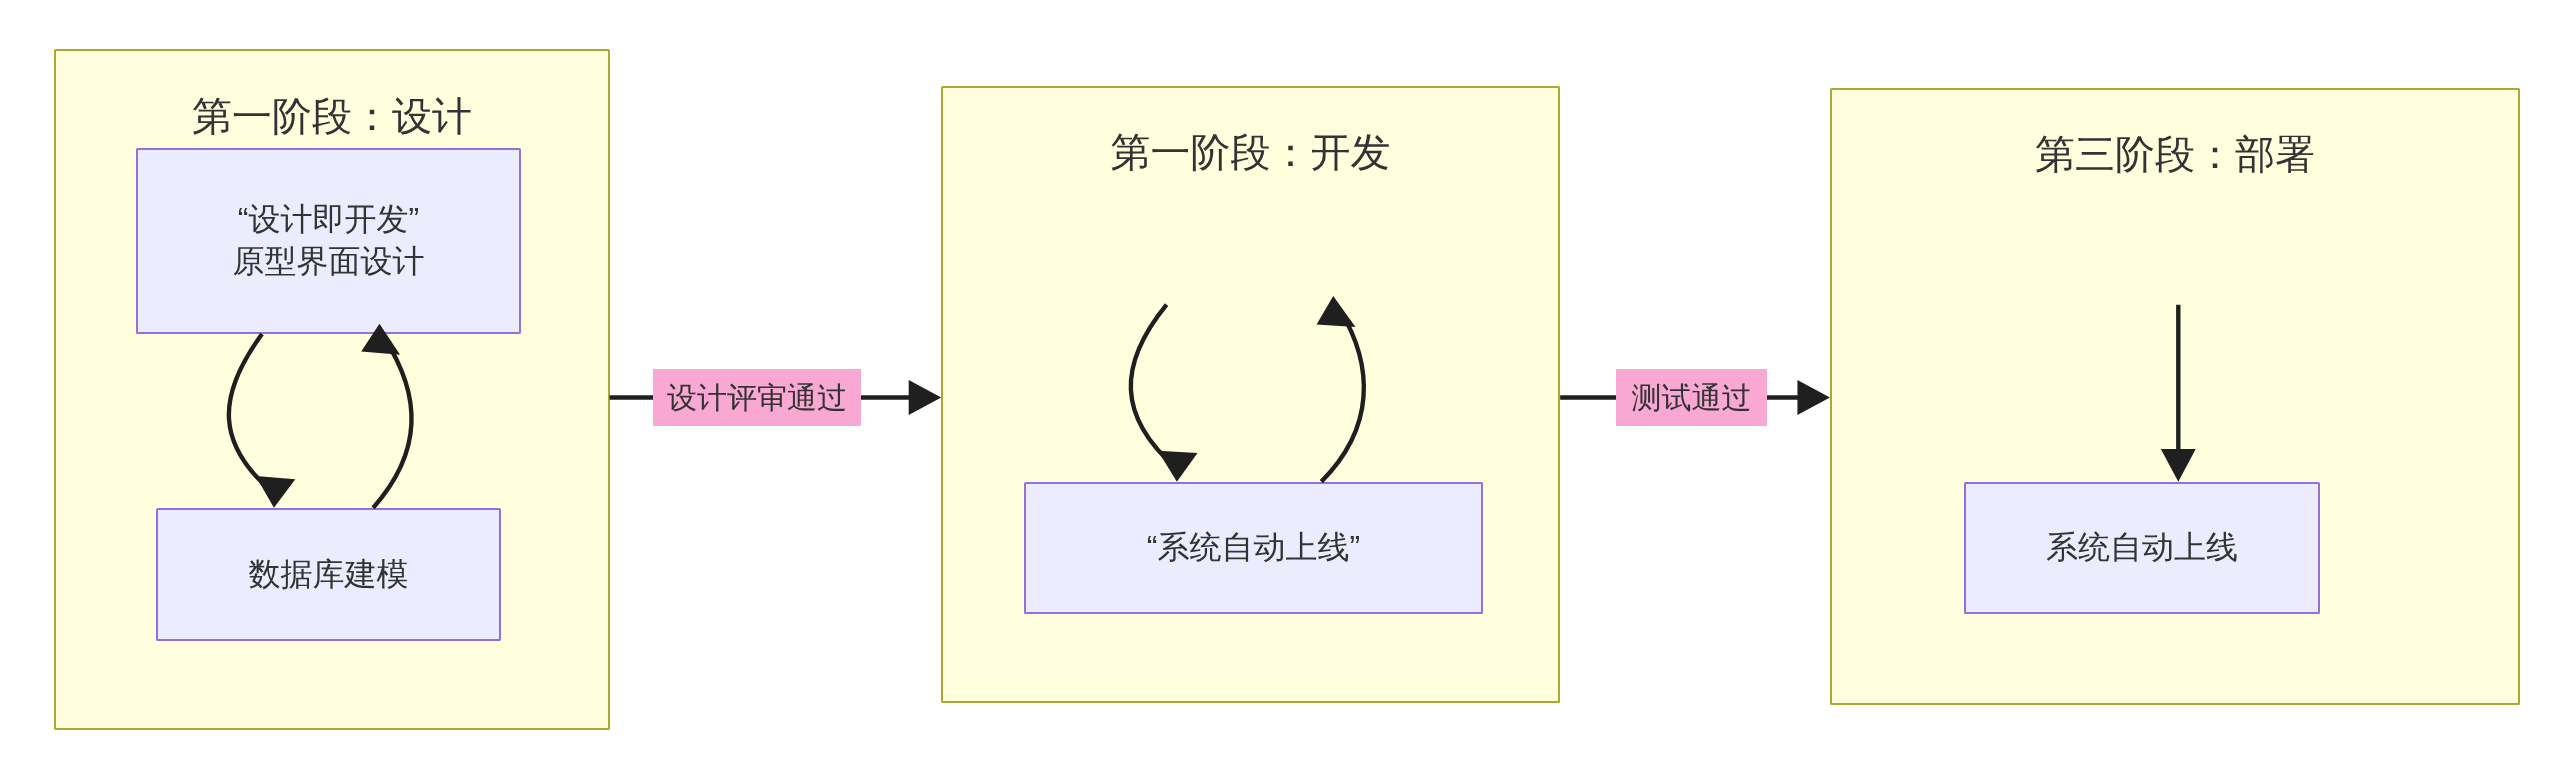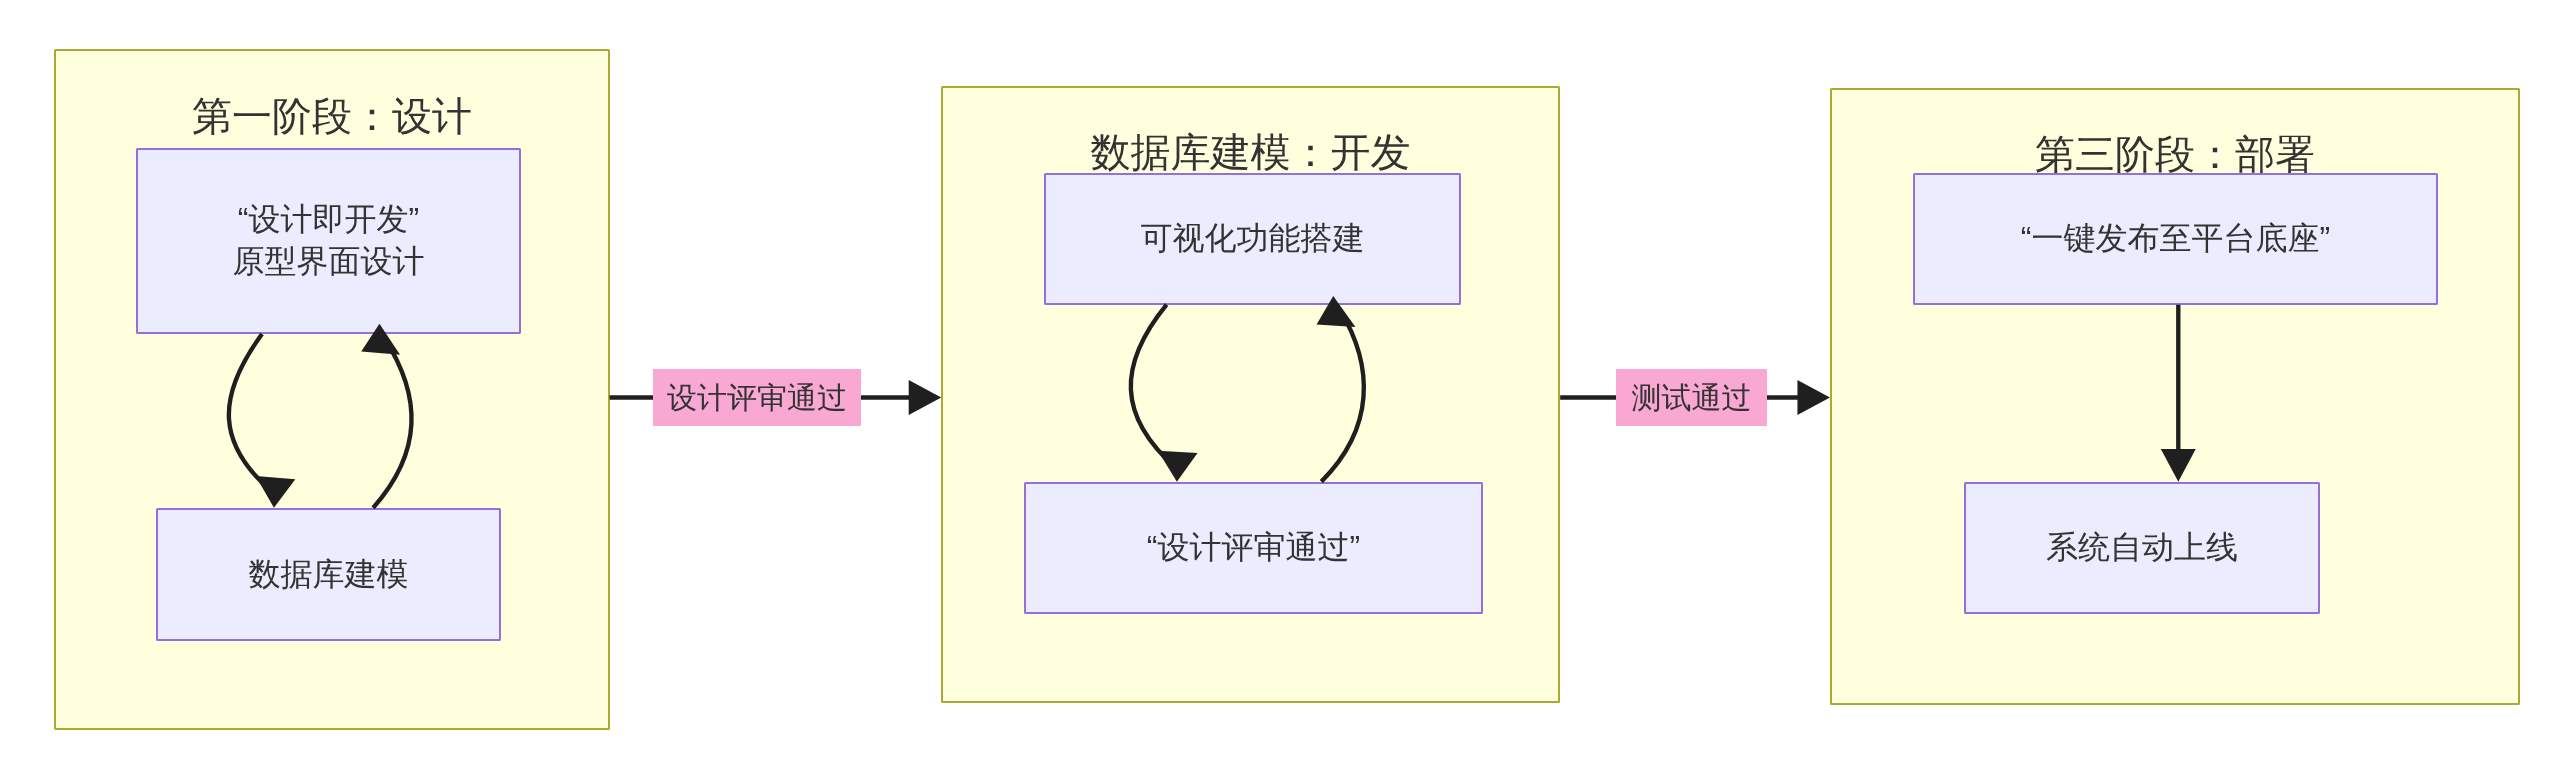--- a/index.html
+++ b/index.html
@@ -36,44 +36,34 @@
   </div>
 
   <div class="node" style="left:136px;top:148px;width:385px;height:186px;">
     <div>
       <span>“设计即开发”</span>
       <span>原型界面设计</span>
     </div>
   </div>
 
   <div class="cluster" style="left:941px;top:86px;width:619px;height:617px;">
-    <div class="cluster-title" style="top:17.5px;">数据库建模：开发</div>
+    <div class="cluster-title" style="top:17.5px;">第一阶段：开发</div>
   </div>
 
-  <div class="node" style="left:1044px;top:173px;width:417px;height:132px;">
-    <div>
-      <span>可视化功能搭建</span>
-    </div>
-  </div>
 
   <div class="node" style="left:1024px;top:482px;width:459px;height:132px;">
     <div>
-      <span>“设计评审通过”</span>
+      <span>“系统自动上线”</span>
     </div>
   </div>
 
   <div class="cluster" style="left:1830px;top:88px;width:690px;height:617px;">
     <div class="cluster-title" style="top:17.5px;">第三阶段：部署</div>
   </div>
 
-  <div class="node" style="left:1913px;top:173px;width:525px;height:132px;">
-    <div>
-      <span>“一键发布至平台底座”</span>
-    </div>
-  </div>
 
   <div class="node" style="left:1964px;top:482px;width:356px;height:132px;">
     <div>
       <span>系统自动上线</span>
     </div>
   </div>
 
   <svg class="wires" viewBox="0 0 3246 983">
 
     <g>

